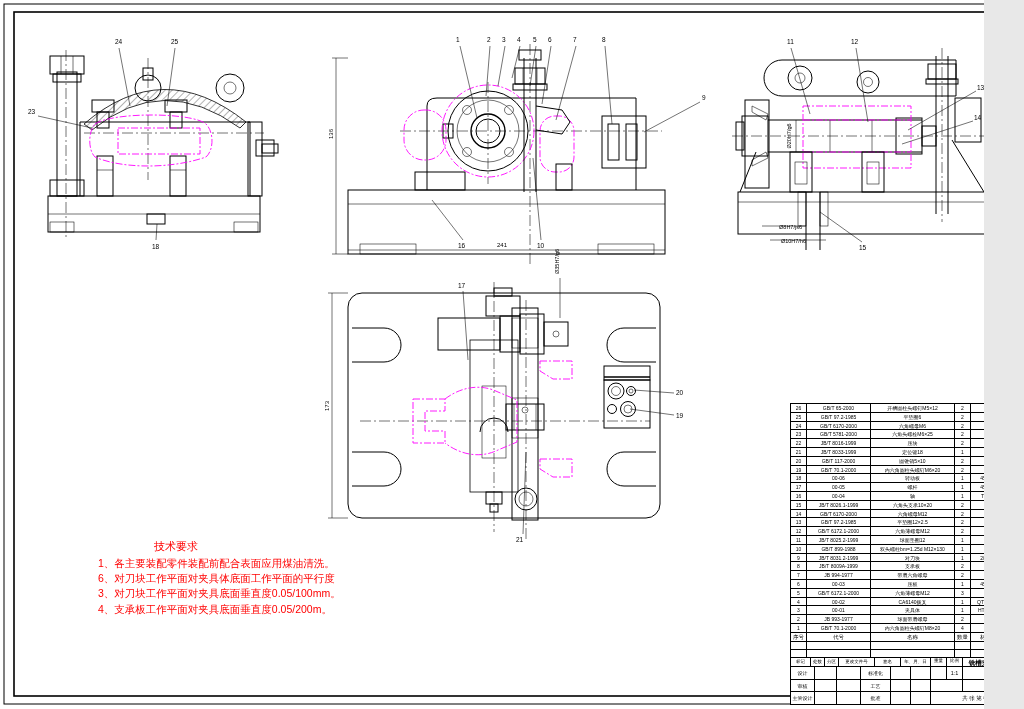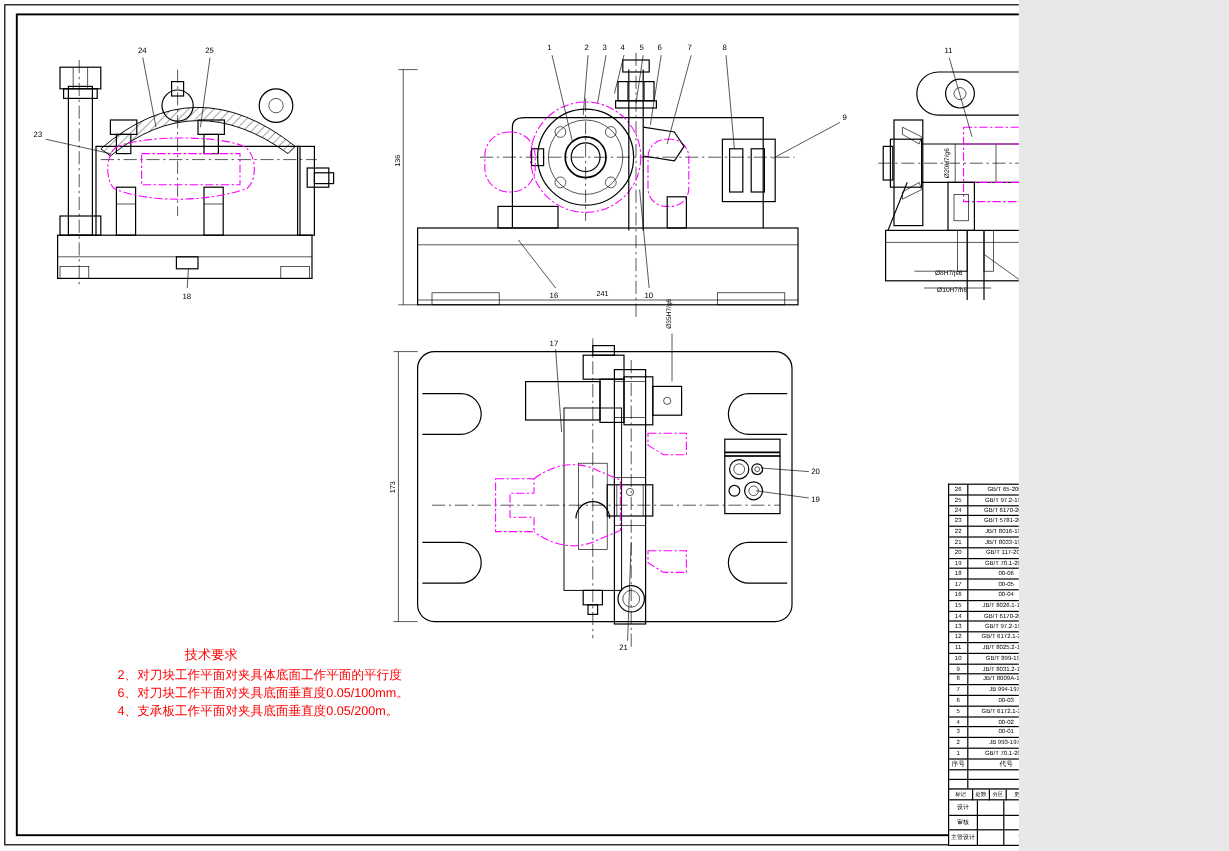--- a/index.html
+++ b/index.html
@@ -1,16 +1,16 @@
 <!DOCTYPE html>
 <html><head>
 <meta charset="utf-8">
 <style>
   html,body{margin:0;padding:0;background:#e8e8e8;}
-  .sheet{position:relative;width:849px;height:709px;background:#ffffff;overflow:hidden;
+  .sheet{position:relative;width:984px;height:709px;background:#ffffff;overflow:hidden;
          font-family:"Liberation Sans",sans-serif;}
   svg{position:absolute;left:0;top:0;}
   svg text{fill:#000;font-family:"Liberation Sans",sans-serif;}
   .mg{stroke:#ff00ff;fill:none;stroke-width:0.9;stroke-dasharray:7 2 2 2;}
   .cl{stroke:#000;fill:none;stroke-width:0.55;stroke-dasharray:11 3 2 3;}
   .ln{stroke:#000;fill:none;stroke-width:1;}
   .tn{stroke:#000;fill:none;stroke-width:0.55;}
   .bal{font-size:6.5px;}
   .dim{font-size:6px;}
   .fit{font-size:5.5px;}
@@ -293,22 +293,23 @@
       <line x1="523" y1="534" x2="526" y2="452" class="tn"></line>
       <text x="458" y="288" class="bal">17</text>
       <text x="676" y="395" class="bal">20</text>
       <text x="676" y="418" class="bal">19</text>
       <text x="516" y="542" class="bal">21</text>
     </g>
   </svg>
 
   <div class="tech">
     <div class="t-title">技术要求</div>
-    <div>2、对刀块工作平面对夹具体底面工作平面的平行度</div>
-    <div>6、对刀块工作平面对夹具底面垂直度0.05/100mm。</div>
+    <div>1、各主要装配零件装配前配合表面应用煤油清洗。</div>
+    <div>6、对刀块工作平面对夹具体底面工作平面的平行度</div>
+    <div>3、对刀块工作平面对夹具底面垂直度0.05/100mm。</div>
     <div>4、支承板工作平面对夹具底面垂直度0.05/200m。</div>
   </div>
 
   <div class="bom">
     <div>
 
         <div class="bom-row">
           <div class="c">26</div>
           <div class="c">GB/T 65-2000</div>
           <div class="c">开槽圆柱头螺钉M5×12</div>

